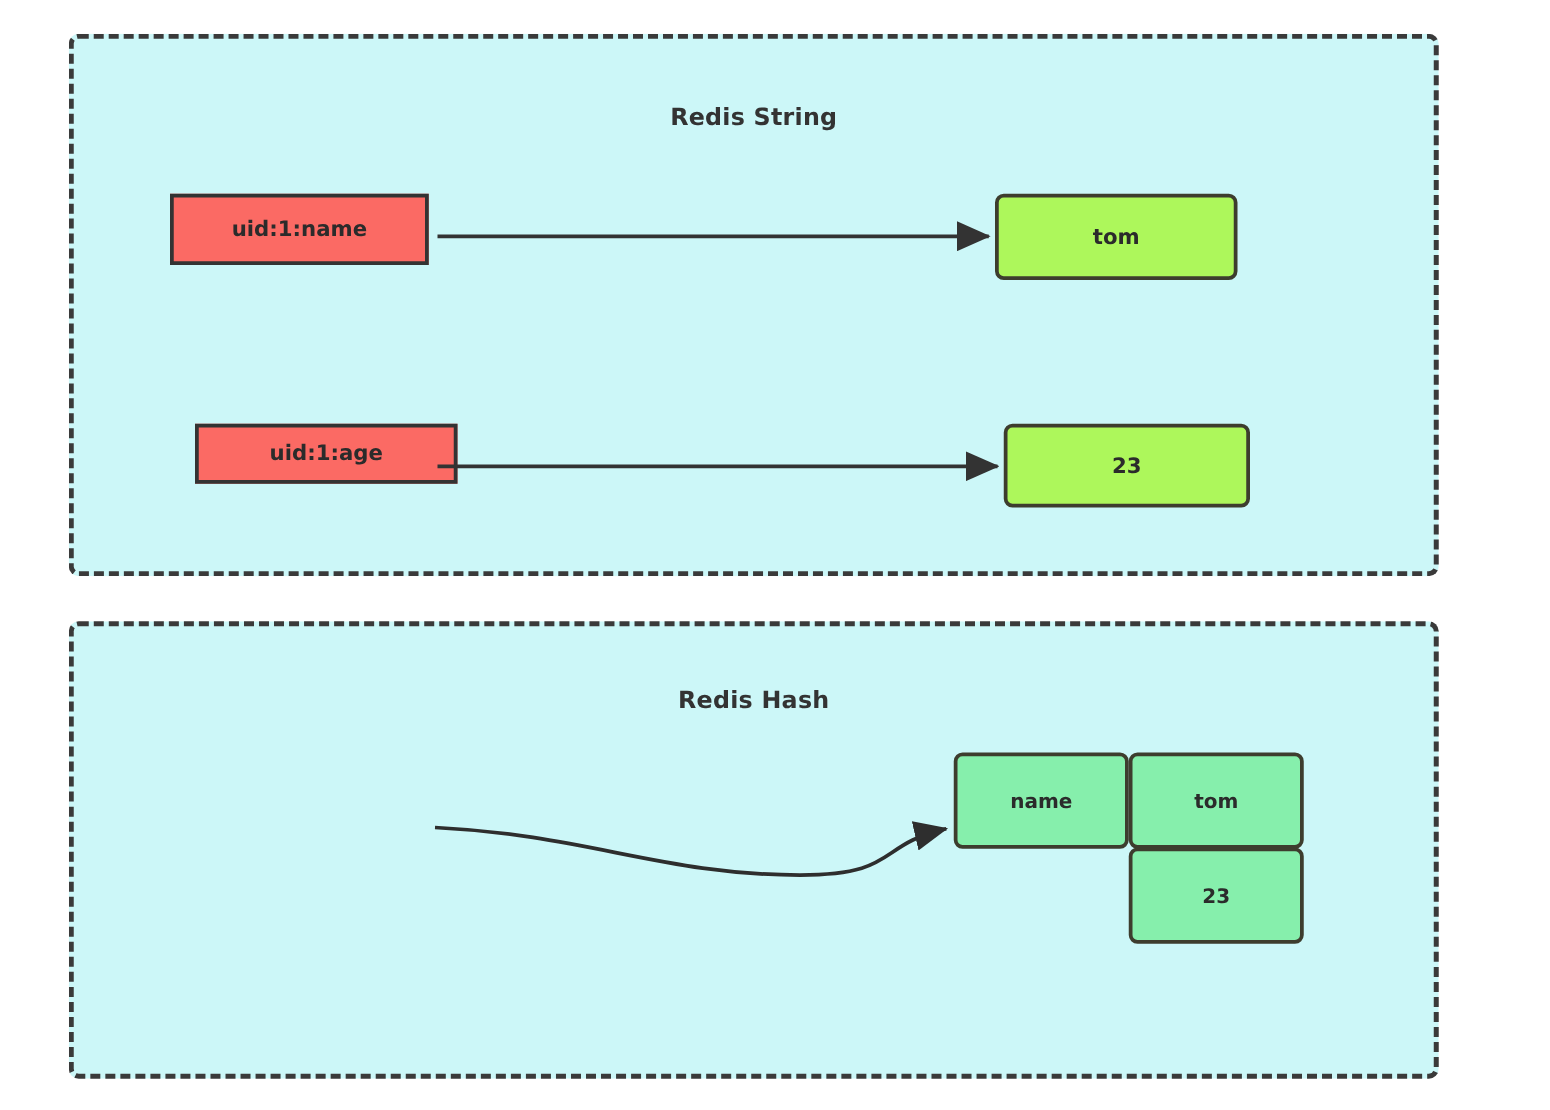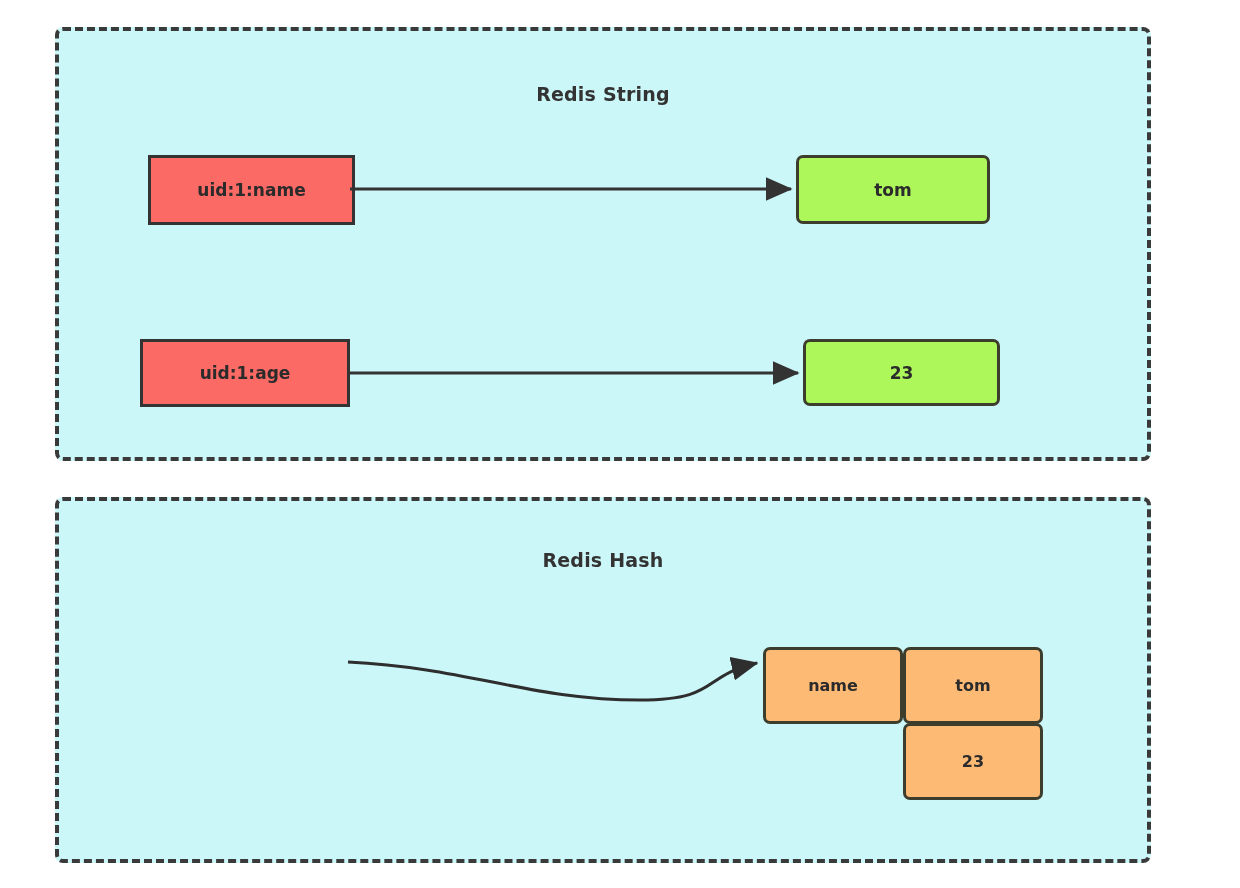--- a/index.html
+++ b/index.html
@@ -50,22 +50,22 @@
     background: #FB6A64;
     border: 3px solid #333333;
     box-sizing: border-box;
     display: flex;
     align-items: center;
     justify-content: center;
     font-size: 17px;
     font-weight: bold;
     color: #2B2B2B;
   }
-  #key-name { left: 148px; top: 155px; width: 207px; height: 70px; }
-  #key-age  { left: 140px; top: 339px; width: 210px; height: 68px; }
+  #key-name { left: 136px; top: 155px; width: 207px; height: 57px; }
+  #key-age  { left: 156px; top: 339px; width: 210px; height: 48px; }
   #key-uid  { left: 137px; top: 632px; width: 211px; height: 68px; }
   .greenbox {
     position: absolute;
     background: #ADF75B;
     border: 3px solid #3D3D2E;
     border-radius: 7px;
     box-sizing: border-box;
     display: flex;
     align-items: center;
     justify-content: center;
@@ -79,33 +79,32 @@
   
   #hash-table {
     position: absolute;
     left: 763px;
     top: 602px;
     width: 280px;
     height: 153px;
   }
   .hcell {
     position: absolute;
-    background: #fdba74;
+    background: #86efac;
     border: 3px solid #3D3D2E;
     border-radius: 7px;
     box-sizing: border-box;
     display: flex;
     align-items: center;
     justify-content: center;
     font-size: 16px;
     font-weight: bold;
     color: #2B2B2B;
     width: 140px;
     height: 77px;
-    margin-top: 45px;
   }
   #hcell-k0 { left: 0px;   top: 0px; }
   #hcell-v0 { left: 140px; top: 0px; }
   #hcell-k1 { left: 0px;   top: 76px; }
   #hcell-v1 { left: 140px; top: 76px; }
 
   
   #connectors {
     position: absolute;
     left: 0;

